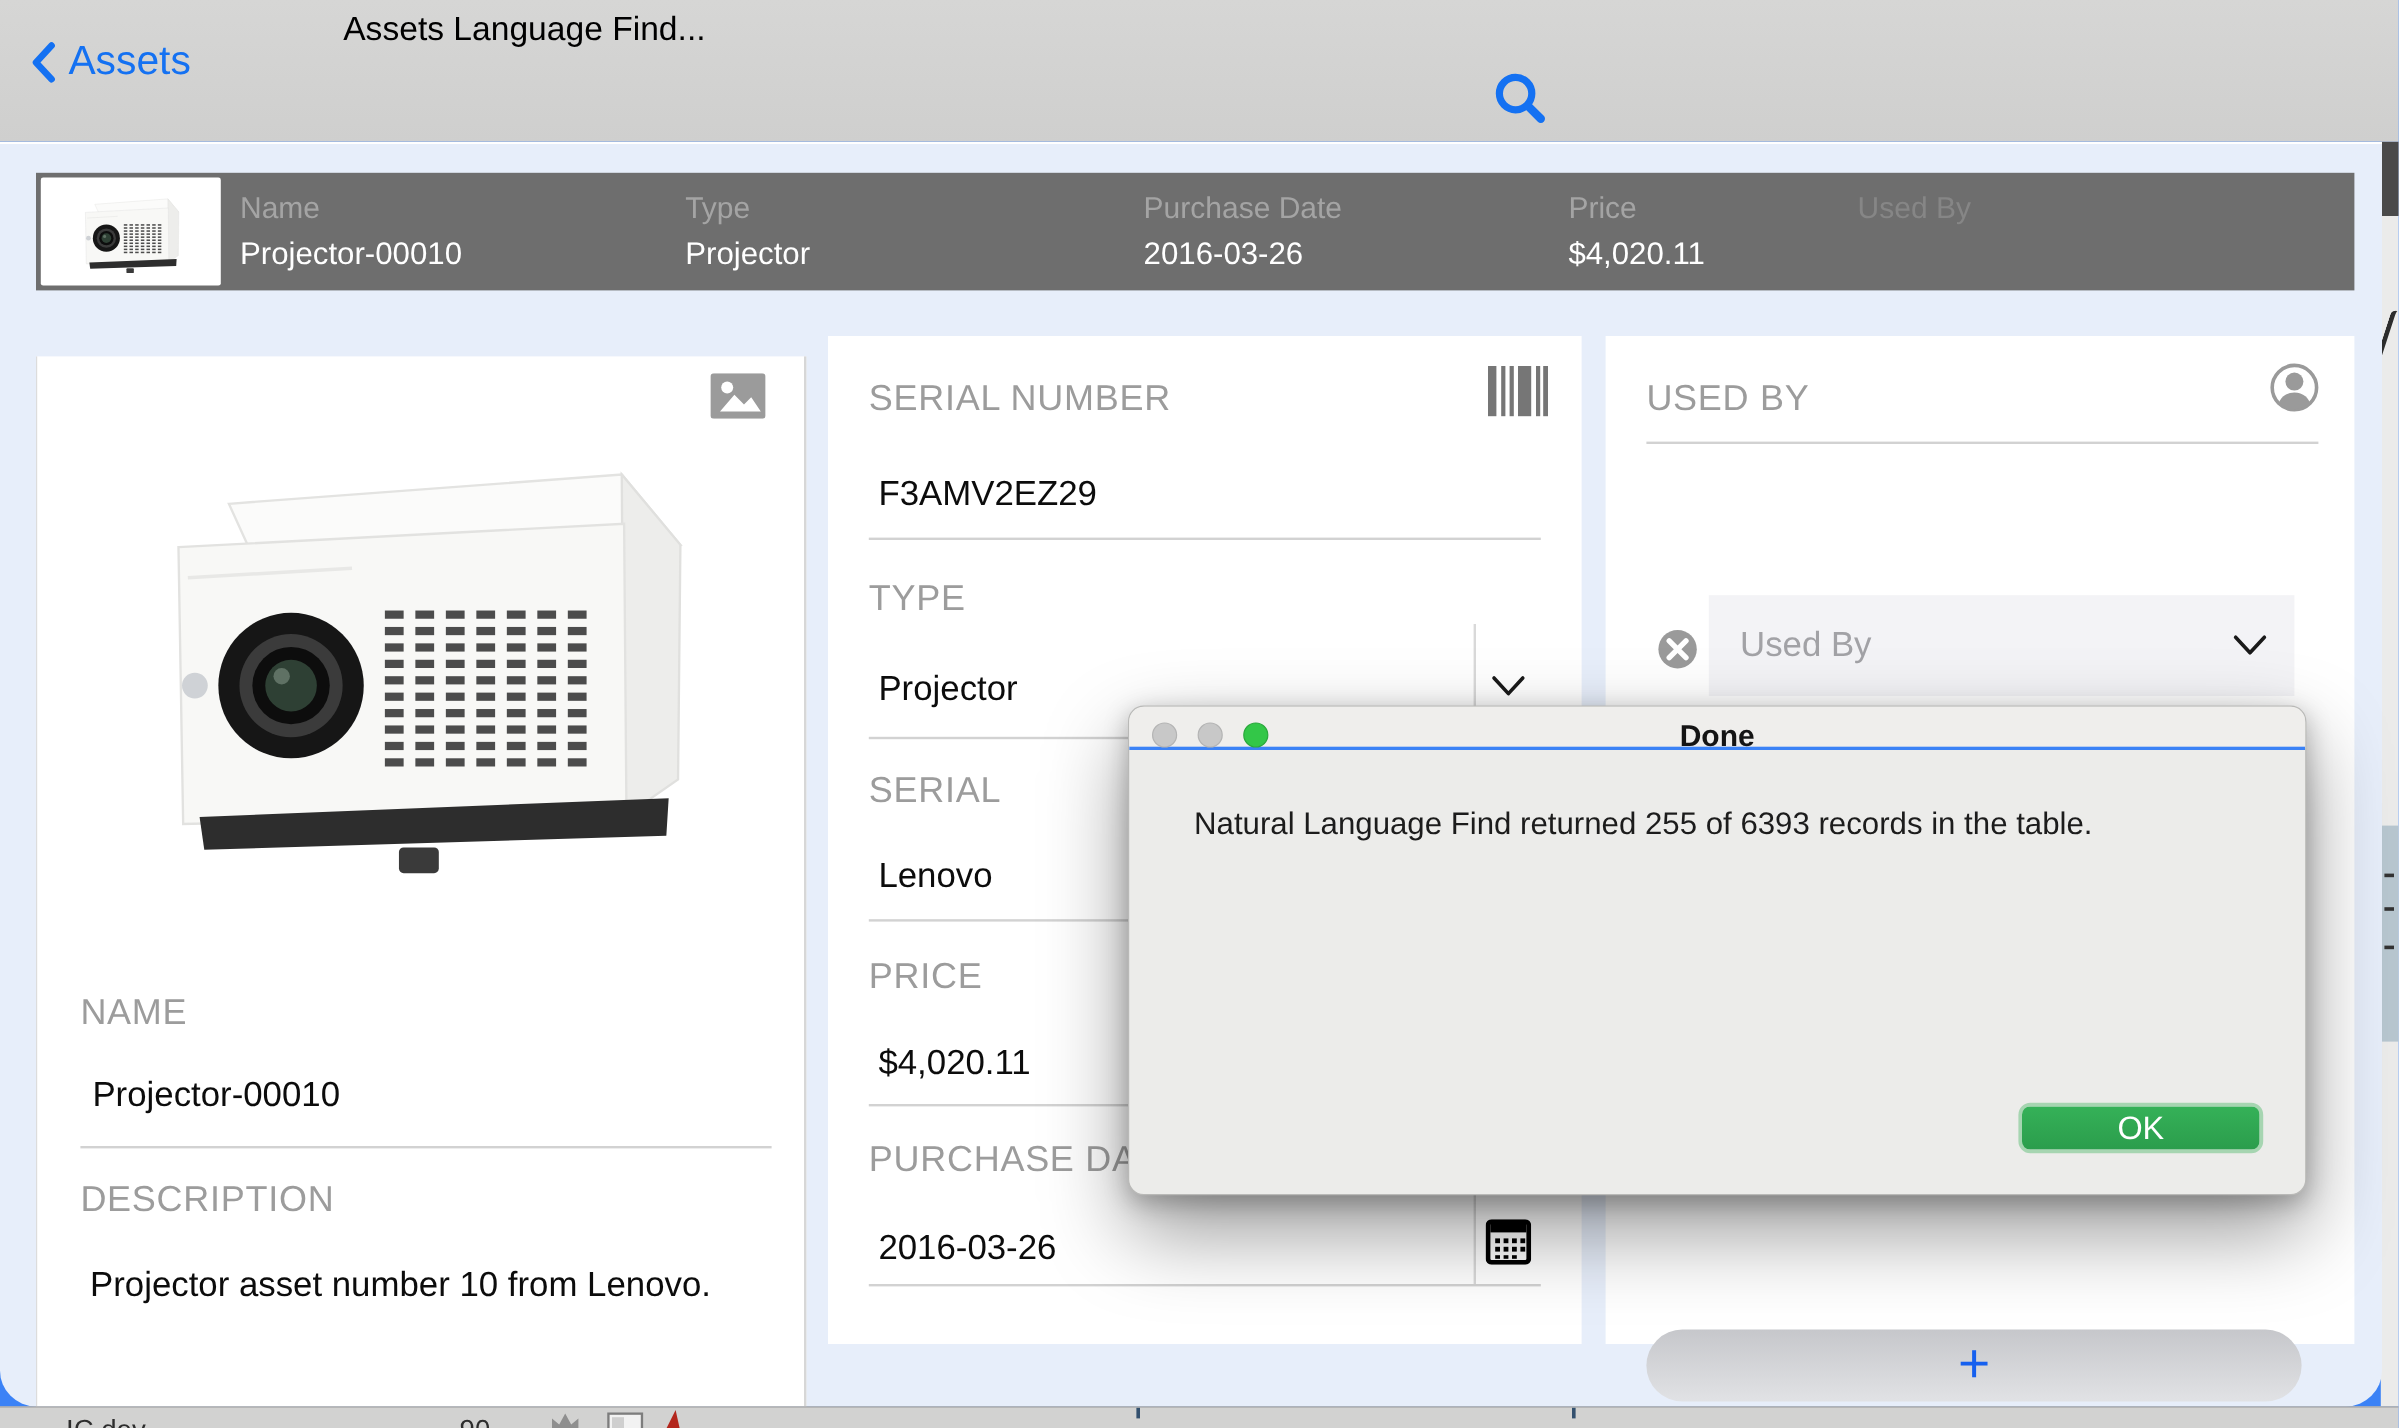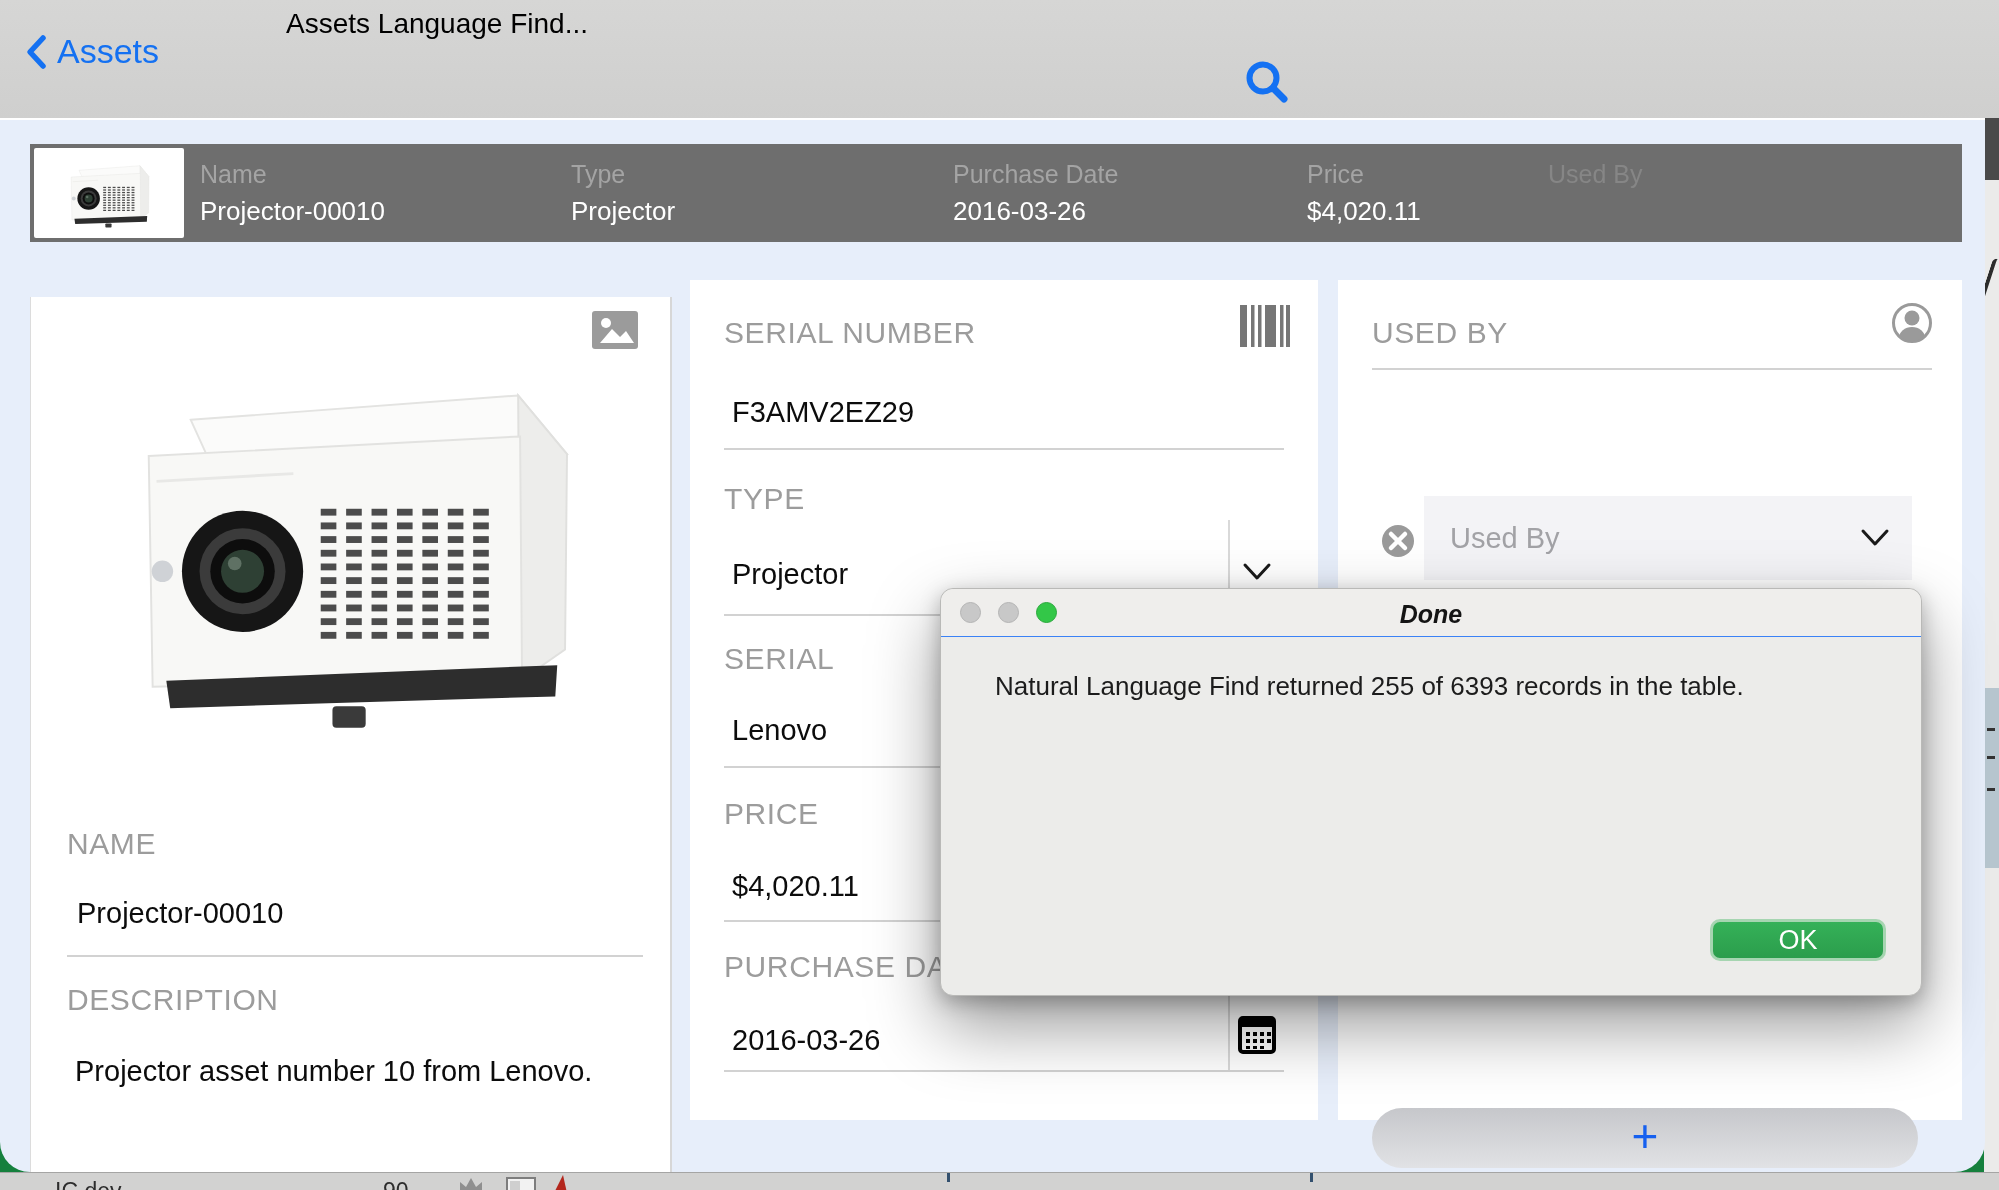--- a/index.html
+++ b/index.html
@@ -1,18 +1,18 @@
 <!DOCTYPE html>
 <html><head>
 <meta charset="utf-8">
 <style>
   * { margin:0; padding:0; box-sizing:border-box; }
   html,body { width:1999px; height:1190px; }
   body { font-family:"Liberation Sans", sans-serif; overflow:hidden; }
-  .screen { position:relative; width:1999px; height:1190px; background:#15803d; overflow:hidden; }
+  .screen { position:relative; width:1999px; height:1190px; background:#3b82f6; overflow:hidden; }
 
   
   .edge-sliver { position:absolute; right:0; top:118px; width:15px; height:1054px; background:#eceleb; background:#ebebea; z-index:0; }
   .edge-sliver .dark { position:absolute; top:0; left:0; right:0; height:62px; background:#4a4a4a; }
   .edge-sliver .mark1 { position:absolute; top:140px; left:2px; width:10px; height:46px; border-left:4px solid #2c2c2c; border-radius:8px; transform:rotate(18deg); }
   .edge-sliver .hl { position:absolute; top:570px; left:0; right:0; height:180px; background:#b7c6cf; }
   .edge-sliver .hl:before { content:""; position:absolute; top:40px; left:3px; width:8px; height:3px; background:#333; box-shadow:0 28px 0 #333, 0 60px 0 #333; }
 
   
   .topbar { position:absolute; top:0; left:0; width:1999px; height:118px; background:linear-gradient(#d6d6d5,#cfcfce); z-index:3; }
@@ -56,27 +56,27 @@
   .xicon { position:absolute; left:43px; top:244px; }
   .date-row-text { position:absolute; left:96px; top:338px; font-size:29px; }
   .cal-right { position:absolute; left:530px; top:336px; }
   .vline-date { left:506px; top:312px; height:76px; }
   .uline-date { left:86px; top:392px; width:488px; }
   .plus-bar { position:absolute; left:34px; top:828px; width:546px; height:60px; border-radius:30px; background:linear-gradient(180deg,#c6c7cb,#d9dadd 70%,#e1e2e5); display:flex; align-items:center; justify-content:center; }
   .plus-glyph { color:#1660ef; font-size:46px; font-weight:500; line-height:46px; margin-top:-4px; }
 
   
   .dialog { position:absolute; left:940px; top:588px; width:982px; height:408px; background:#ececea; border:1px solid #b9b9b7; border-radius:13px; box-shadow:0 30px 70px rgba(0,0,0,.40), 0 6px 20px rgba(0,0,0,.25); z-index:10; }
-  .dlg-titlebar { position:relative; height:48px; border-bottom:1px solid #3b82f6; border-radius:13px 13px 0 0; background:#efeeec;font-style:italic; }
+  .dlg-titlebar { position:relative; height:36px; border-bottom:3px solid #3b82f6; border-radius:13px 13px 0 0; background:#efeeec; }
   .dlg-title { position:absolute; left:0; right:0; top:11px; text-align:center; font-size:25px; font-weight:bold; color:#141414; }
   .lights { position:absolute; left:19px; top:13px; display:flex; gap:17px; }
   .light { width:21px; height:21px; border-radius:50%; background:#c8c8c8; border:1px solid #b4b4b4; }
   .light.green { background:#33c748; border-color:#2aa83c; }
   .dlg-msg { position:absolute; left:54px; top:82px; font-size:26px; color:#1c1c1c; }
-  .ok-btn { position:absolute; right:35px; bottom:34px; width:176px; height:42px; background:linear-gradient(#35b158,#2b9d4c); border:3px solid #a6d5b1; border-radius:10px; color:#fff; font-size:27px; font-weight:500; text-align:center; line-height:36px; }
+  .ok-btn { position:absolute; right:35px; bottom:34px; width:204px; height:42px; background:linear-gradient(#35b158,#2b9d4c); border:3px solid #a6d5b1; border-radius:10px; color:#fff; font-size:27px; font-weight:500; text-align:center; line-height:36px; }
 
   
   .statusbar { position:absolute; left:0; bottom:0; width:1999px; height:18px; background:#d2d2d1; border-top:1px solid #a5a5a4; overflow:hidden; z-index:4; }
   .sb-item { position:absolute; top:5px; font-size:23px; color:#2d2d2d; white-space:nowrap; }
   .sb-num { left:383px; }
   .sb-textL { left:55px; }
   .sb-crown { position:absolute; left:458px; top:3px; }
   .sb-layout { position:absolute; left:506px; top:4px; width:30px; height:22px; border:2px solid #7d7d7d; background:#f2f2f2; }
   .sb-layout:before { content:""; position:absolute; left:2px; top:2px; width:10px; height:14px; background:#cfcfcf; }
   .sb-flag { position:absolute; left:552px; top:2px; }

